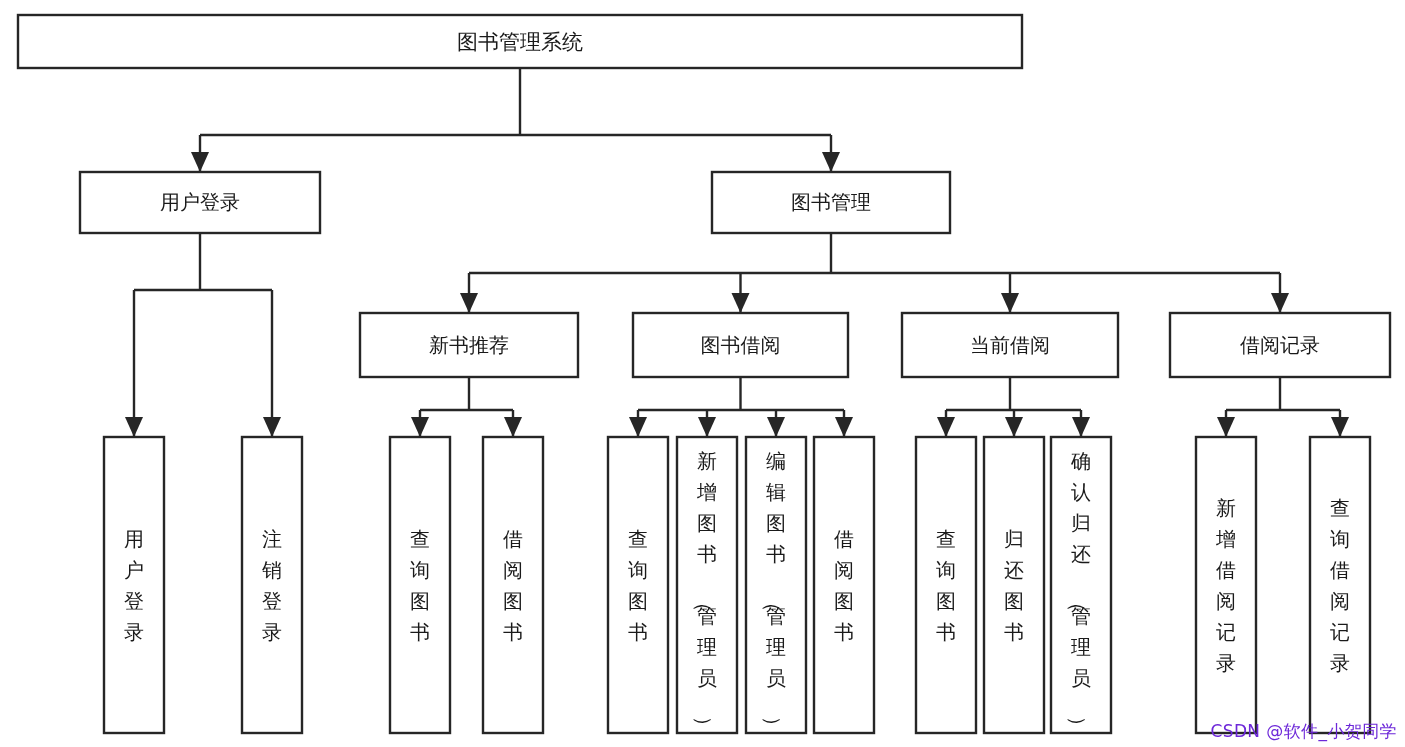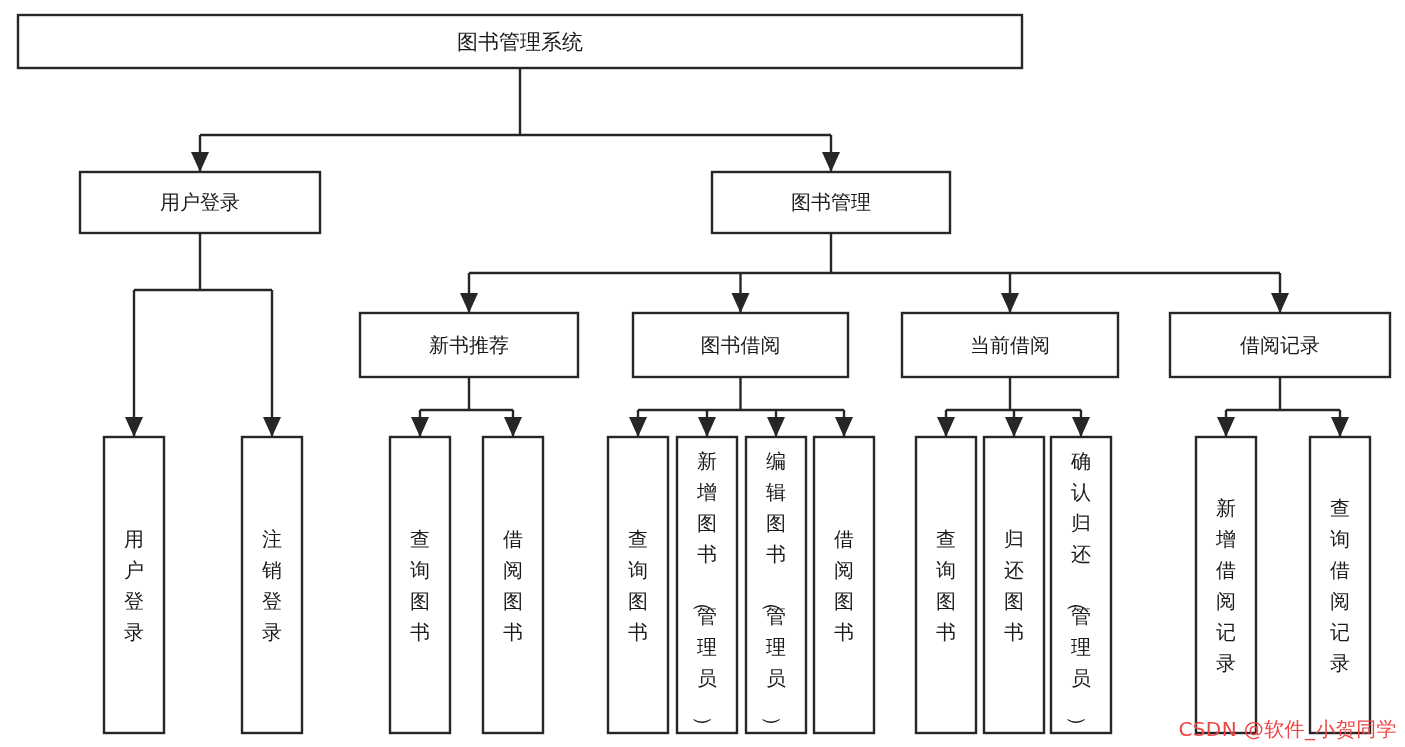--- a/index.html
+++ b/index.html
@@ -57,22 +57,22 @@
   }
   .edge-arrow {
     fill: #262626;
     stroke: none;
   }
   .watermark {
     position: absolute;
     right: 8px;
     bottom: 4px;
     font-family: "DejaVu Sans", "Liberation Sans", sans-serif;
-    font-size: 20px;
-    color: #ef4444;
+    font-size: 17px;
+    color: #6d28d9;
     letter-spacing: 0.4px;
     user-select: none;
     pointer-events: none;
     white-space: pre;
   }
 </style>
 </head>
 <body>
 
 <div id="diagram-root">

